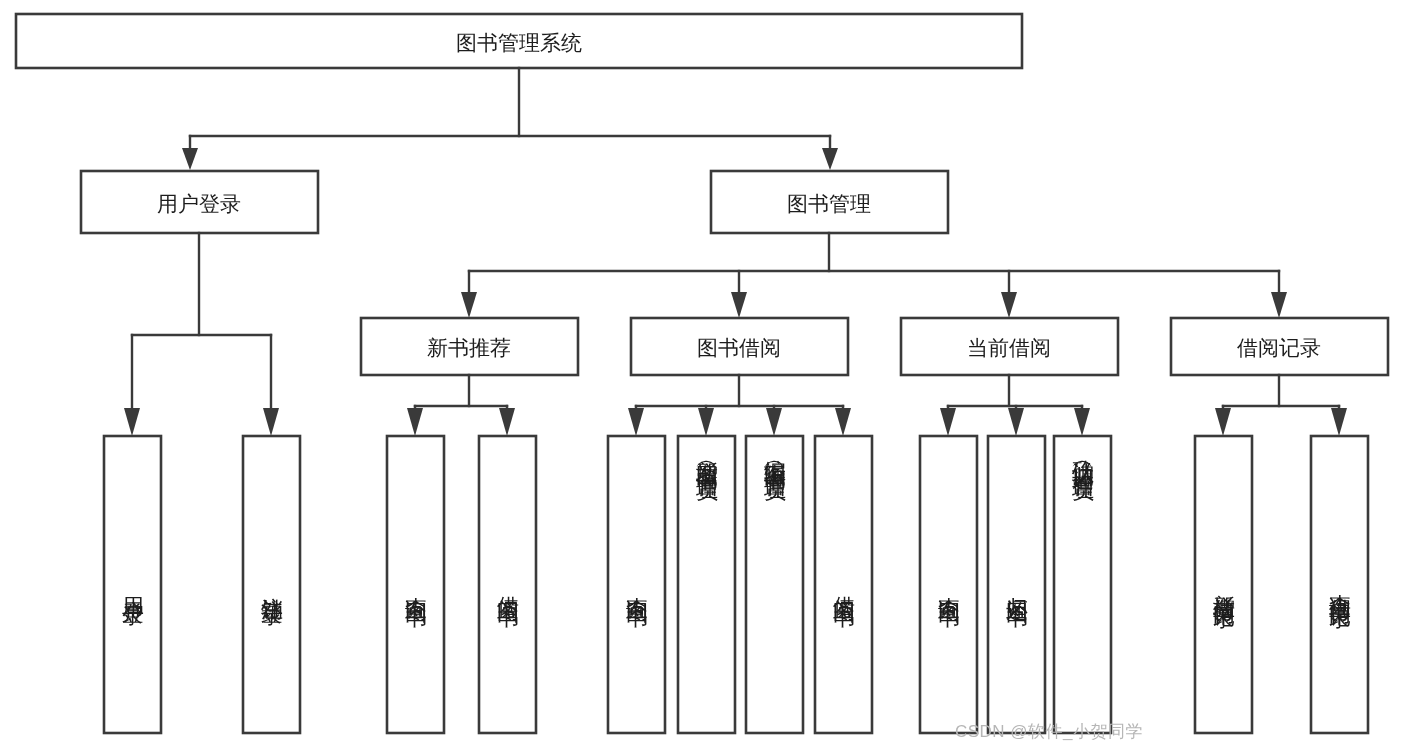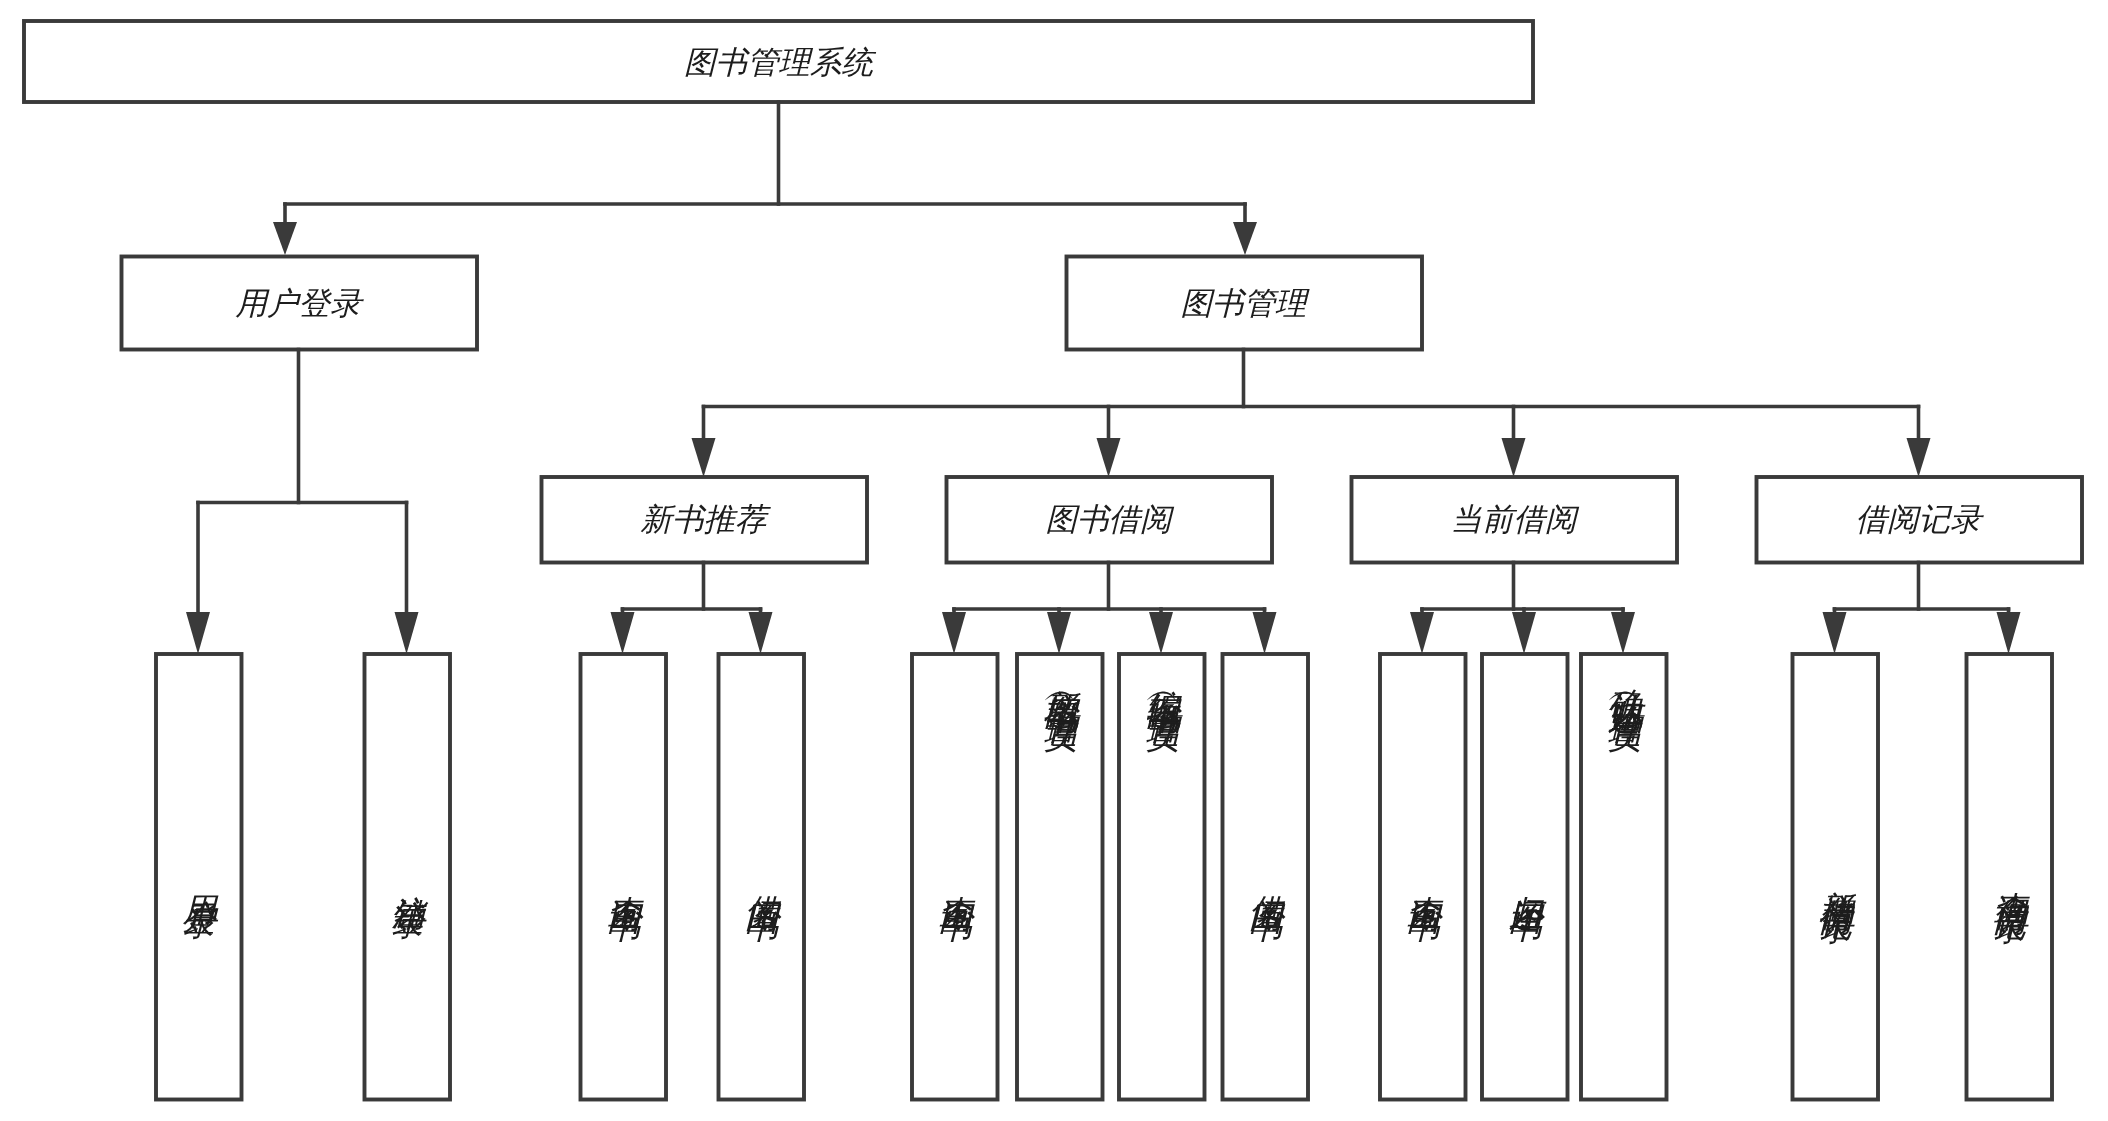--- a/index.html
+++ b/index.html
@@ -11,21 +11,20 @@
     width: 1405px;
     height: 747px;
     font-family: "Liberation Sans", "DejaVu Sans", sans-serif;
     overflow: hidden;
   }
   #diagram-root {
     position: relative;
     width: 1151px;
     height: 747px;
     background: #ffffff;
-    font-style: italic;
   }
   svg.tree-canvas {
     position: absolute;
     left: 0;
     top: 0;
     width: 1405px;
     height: 747px;
   }
   .node-box {
     fill: #ffffff;
@@ -234,13 +233,14 @@
     <span class="vnode-text">确认归还（管理员）</span>
   </div>
 
   <div class="vnode" style="left:1195px; top:436px; width:57px; height:297px; align-items:center;">
     <span class="vnode-text">新增借阅记录</span>
   </div>
   <div class="vnode" style="left:1311px; top:436px; width:57px; height:297px; align-items:center;">
     <span class="vnode-text">查询借阅记录</span>
   </div>
 
+  <div class="watermark">CSDN @软件_小贺同学</div>
 </div>
 
 </body></html>

